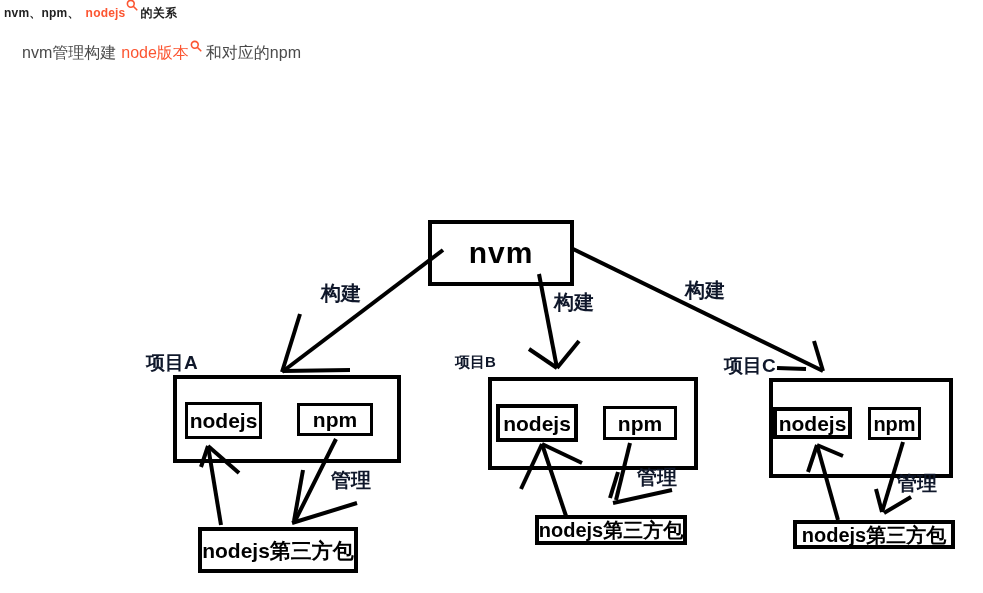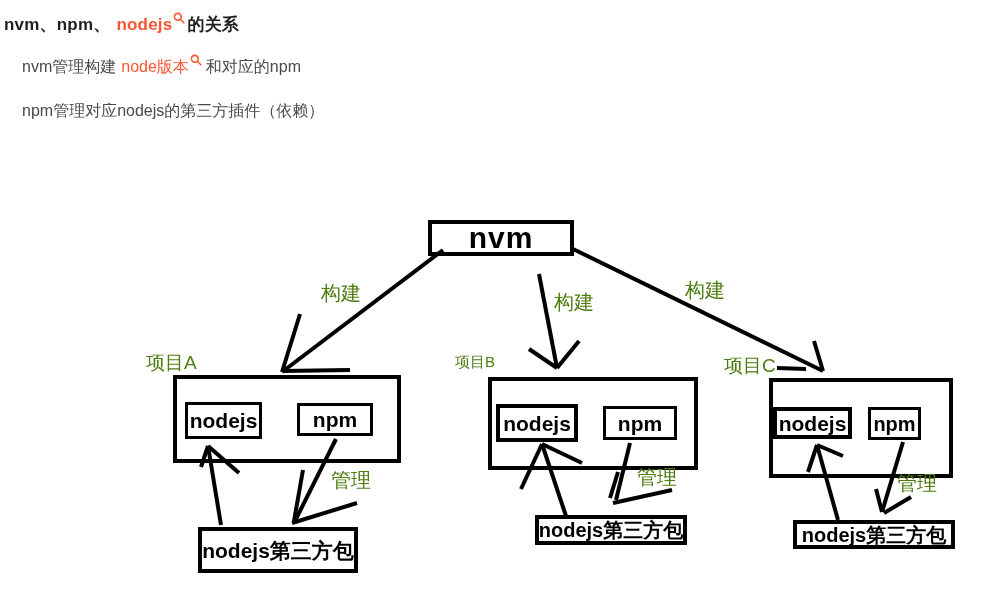--- a/index.html
+++ b/index.html
@@ -8,40 +8,40 @@
     --heading-text:#1f1f1f;
     --diagram-stroke:#000000;
   }
   html,body{margin:0;padding:0;background:#fff;}
   .page{
     position:relative;width:983px;height:593px;background:#fff;overflow:hidden;
     font-family:"Liberation Sans","DejaVu Sans",sans-serif;
   }
   
   .article{position:absolute;top:5px;left:4px;right:0;}
-  .title{font-size:17px;font-weight:700;color:var(--heading-text);margin:8px 0 13px 0;letter-spacing:.2px;}
+  .title{font-size:12px;font-weight:700;color:var(--heading-text);margin:0 0 13px 0;letter-spacing:.2px;}
   .body-line{font-size:16px;line-height:26px;color:var(--body-text);margin:18px;}
   .kw{color:var(--accent);text-decoration:none;margin:0 4px 0 5px;cursor:pointer;}
   .kw .kw-text{color:var(--accent);}
   .title .kw{font-weight:700;margin:0 2px 0 6px;}
   .mag{display:inline-block;position:relative;top:-6px;margin-left:1px;}
   .mag svg{display:block;}
   .mag circle{fill:none;stroke:var(--accent);stroke-width:1.6;}
   .mag line{stroke:var(--accent);stroke-width:1.6;stroke-linecap:round;}
   
   .arrows{position:absolute;left:0;top:0;pointer-events:none;}
   .arrows line{stroke:var(--diagram-stroke);stroke-width:4;}
   .dbox{
     position:absolute;box-sizing:border-box;border:4px solid var(--diagram-stroke);
     display:flex;align-items:center;justify-content:center;
     font-weight:700;color:#000;background:#fff0;line-height:1;white-space:nowrap;
   }
   .dbox.thin{border-width:3px;}
-  .dlabel{position:absolute;font-weight:400;color:#4d7c0f;font-size:20px;line-height:1;white-space:nowrap;}
-  .nvm-box{left:428px;top:220px;width:146px;height:36px;font-size:30px;letter-spacing:1px;}
+  .dlabel{position:absolute;font-weight:700;color:#0f172a;font-size:20px;line-height:1;white-space:nowrap;}
+  .nvm-box{left:428px;top:220px;width:146px;height:66px;font-size:30px;letter-spacing:1px;}
   .projA{left:173px;top:375px;width:228px;height:88px;}
   .projB{left:488px;top:377px;width:210px;height:93px;}
   .projC{left:769px;top:378px;width:184px;height:100px;}
   .nodeA{left:185px;top:402px;width:77px;height:37px;font-size:21px;}
   .npmA{left:297px;top:403px;width:76px;height:33px;font-size:21px;}
   .nodeB{left:496px;top:404px;width:82px;height:38px;font-size:21px;}
   .npmB{left:603px;top:406px;width:74px;height:34px;font-size:21px;}
   .nodeC{left:773px;top:407px;width:79px;height:32px;font-size:21px;}
   .npmC{left:868px;top:407px;width:53px;height:33px;font-size:20px;}
   .pkgA{left:198px;top:527px;width:160px;height:46px;font-size:21px;}
@@ -64,21 +64,20 @@
 
   <div class="article">
     <h1 class="title"><span>nvm、npm、</span><a class="kw"><span class="kw-text">nodejs</span><span class="mag"><svg width="12" height="12" viewBox="0 0 12 12">
               <circle cx="4.8" cy="4.8" r="3.4"></circle>
               <line x1="7.5" y1="7.5" x2="10.8" y2="10.8"></line>
             </svg></span></a><span>的关系</span></h1>
     <p class="body-line"><span>nvm管理构建</span><a class="kw"><span class="kw-text">node版本</span><span class="mag"><svg width="12" height="12" viewBox="0 0 12 12">
               <circle cx="4.8" cy="4.8" r="3.4"></circle>
               <line x1="7.5" y1="7.5" x2="10.8" y2="10.8"></line>
             </svg></span></a><span>和对应的npm</span></p>
-    <p class="body-line">npm管理对应nodejs的第三方插件（依赖）</p>
   </div>
 
   <svg class="arrows" width="983" height="593" viewBox="0 0 983 593">
 
     <line x1="443" y1="250" x2="282" y2="372"></line>
     <line x1="282" y1="372" x2="300" y2="314"></line>
     <line x1="283" y1="371" x2="350" y2="370"></line>
 
     <line x1="539" y1="274" x2="557" y2="368"></line>
     <line x1="557" y1="368" x2="529" y2="349"></line>

